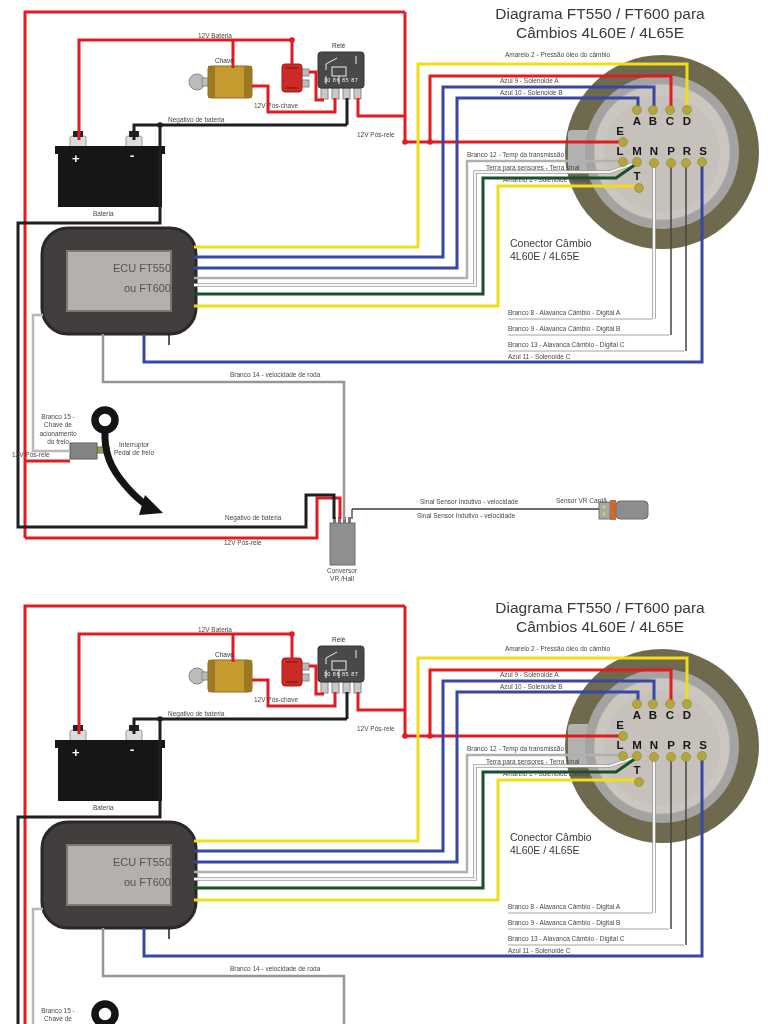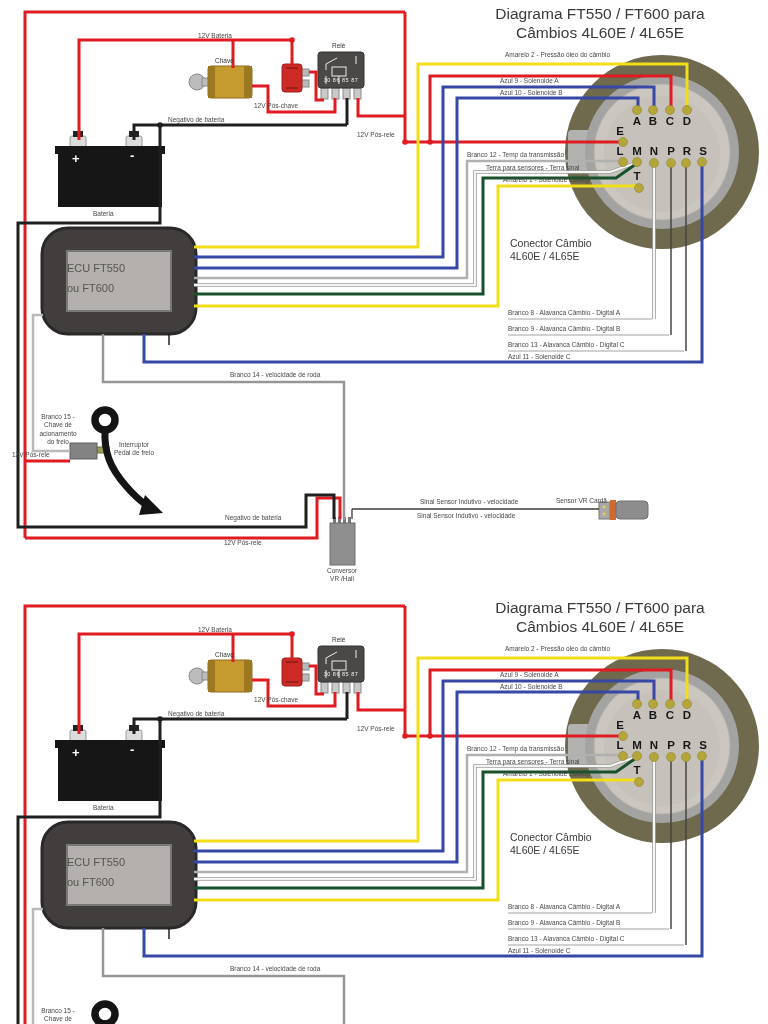--- a/index.html
+++ b/index.html
@@ -7,21 +7,21 @@
         font-family:"Liberation Sans",sans-serif;}
   .diagram{position:absolute;left:0;width:688px;height:594px;}
   .wires{position:absolute;left:0;top:0;}
   .lbl{position:absolute;font:6.5px/1.3 "Liberation Sans",sans-serif;color:#474747;white-space:nowrap;}
   .ml{white-space:pre-line;}
   .ctr{text-align:center;}
   .ttl{position:absolute;left:430px;top:4px;width:340px;text-align:center;
        font:15.5px/19px "Liberation Sans",sans-serif;color:#3a3a3a;white-space:pre-line;}
   .pin{position:absolute;font:bold 11.5px "Liberation Sans",sans-serif;color:#161616;
        transform:translate(-50%,-50%);}
-  .ecutxt{position:absolute;left:67px;top:258px;width:104px;text-align:left;
+  .ecutxt{position:absolute;left:67px;top:258px;width:104px;text-align:right;
        font:11px/20px "Liberation Sans",sans-serif;color:#57544f;white-space:pre-line;}
   .conlbl{position:absolute;left:510px;top:237px;width:130px;text-align:left;
        font:10.5px/13px "Liberation Sans",sans-serif;color:#3a3a3a;white-space:pre-line;}
   .relaypins{position:absolute;left:318px;top:77px;width:46px;text-align:center;
        font:5.5px "Liberation Sans",sans-serif;color:#f2f2f2;letter-spacing:.5px;}
   .battsym{position:absolute;font:bold 13px "Liberation Sans",sans-serif;color:#fff;}
 </style>
 </head>
 <body>
 

